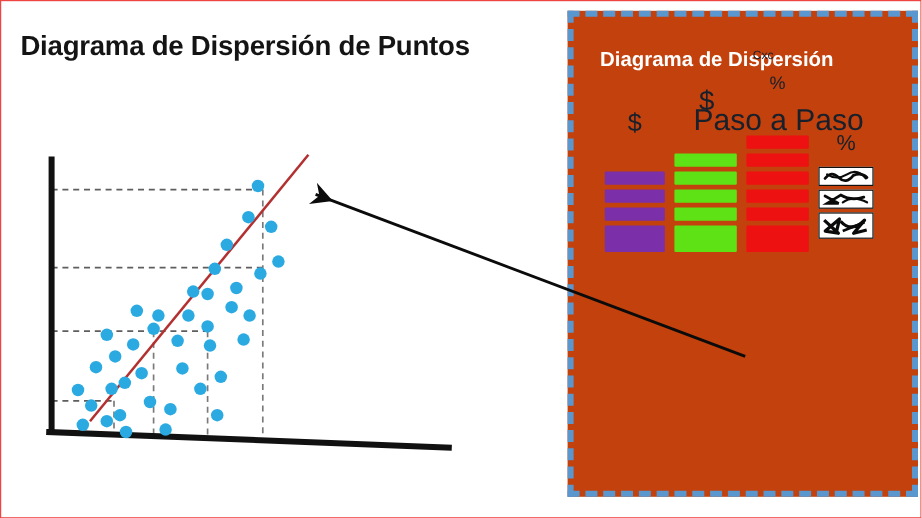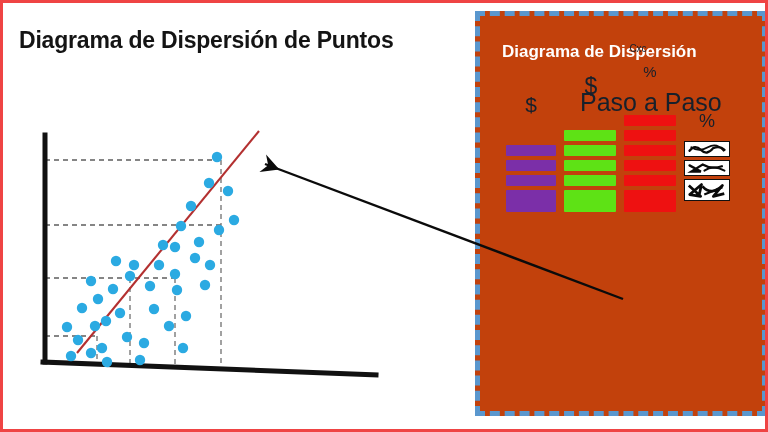--- a/index.html
+++ b/index.html
@@ -7,21 +7,21 @@
     margin: 0; padding: 0;
     background: #ffffff;
     font-family: "Liberation Sans", sans-serif;
   }
   #stage {
     position: relative;
     width: 768px;
     height: 432px;
     background: #ffffff;
     overflow: hidden;
-    border: 3px solid #ef4444;
+    border: 1px solid #ef4444;
   }
 
   
   #slide-title {
     position: absolute;
     left: 16px;
     top: 24px;
     font-size: 23px;
     font-weight: bold;
     color: #141414;

